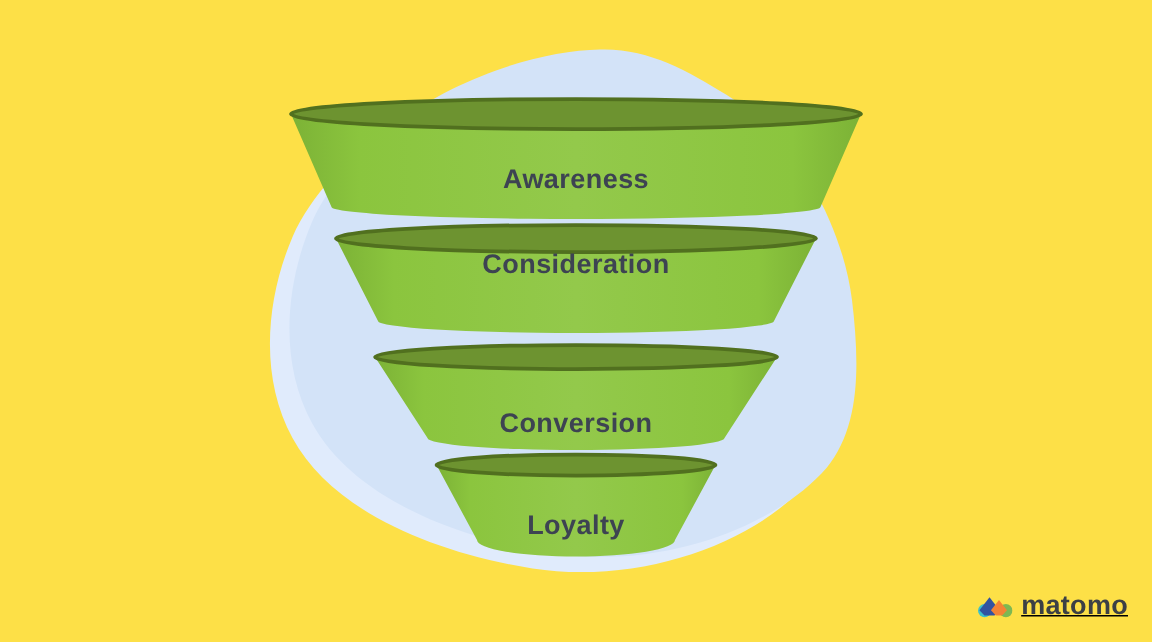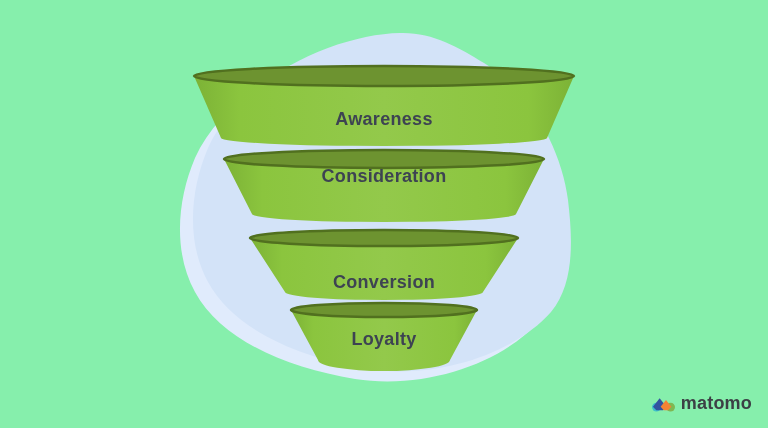--- a/index.html
+++ b/index.html
@@ -1,20 +1,20 @@
 <!DOCTYPE html>
 <html><head>
 <meta charset="utf-8">
 <style>
   html, body { margin: 0; padding: 0; }
   .stage {
     position: relative;
     width: 768px;
     height: 428px;
-    background: #86efac;
+    background: #fde047;
     overflow: hidden;
     font-family: "Liberation Sans", sans-serif;
   }
   .graphic {
     position: absolute;
     left: 0; top: 0;
   }
   .labels { position: absolute; left: 0; top: 0; width: 100%; height: 100%; pointer-events: none; }
   .stage-label {
     position: absolute;
@@ -25,20 +25,21 @@
     letter-spacing: 0.3px;
     color: #3d4352;
   }
   .logo {
     position: absolute;
     right: 16px;
     bottom: 14px;
     display: flex;
     align-items: center;
     gap: 6px;
+    text-decoration: underline;
   }
   .logo-icon { display: block; }
   .logo-text {
     font-weight: bold;
     font-size: 18px;
     letter-spacing: 0.2px;
     color: #3c4045;
   }
 </style>
 </head>
@@ -78,21 +79,21 @@
     <g>
       <path fill="url(#bodyGrad)" d="M291,310 L318,360 A66,11 0 0 0 450,360 L477,310 A93,7 0 0 1 291,310 Z"></path>
       <ellipse cx="384" cy="310" rx="93" ry="7" stroke-width="2.5" fill="#6d9330" stroke="#51701f"></ellipse>
     </g>
   </svg>
 
   <div class="labels">
     <div class="stage-label" style="top:109px">Awareness</div>
     <div class="stage-label" style="top:166px">Consideration</div>
     <div class="stage-label" style="top:272px">Conversion</div>
-    <div class="stage-label" style="top:329px">Loyalty</div>
+    <div class="stage-label" style="top:340px">Loyalty</div>
   </div>
 
   <div class="logo">
     <svg class="logo-icon" width="23" height="17" viewBox="0 0 24 17">
       <circle cx="4.6" cy="12.2" r="4.6" fill="#3ec1c9"></circle>
       <path d="M1,12 L8,3 L15,12 L11.5,15.6 L4.5,15.6 Z" fill="#3253a0"></path>
       <circle cx="19.4" cy="12.2" r="4.6" fill="#7eb852"></circle>
       <path d="M9,12 L14.6,4.8 L20.2,12 L16.8,15.6 L12.4,15.6 Z" fill="#f38334"></path>
     </svg>
     <span class="logo-text">matomo</span>

